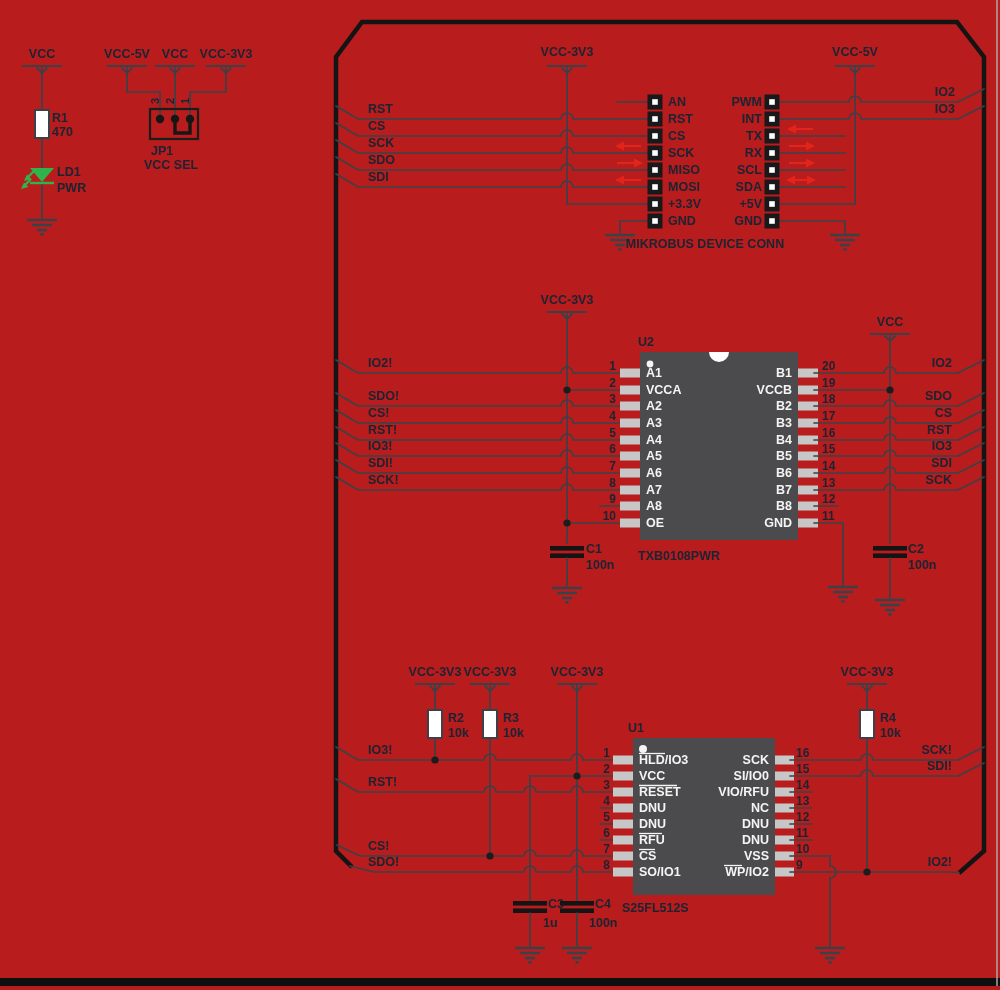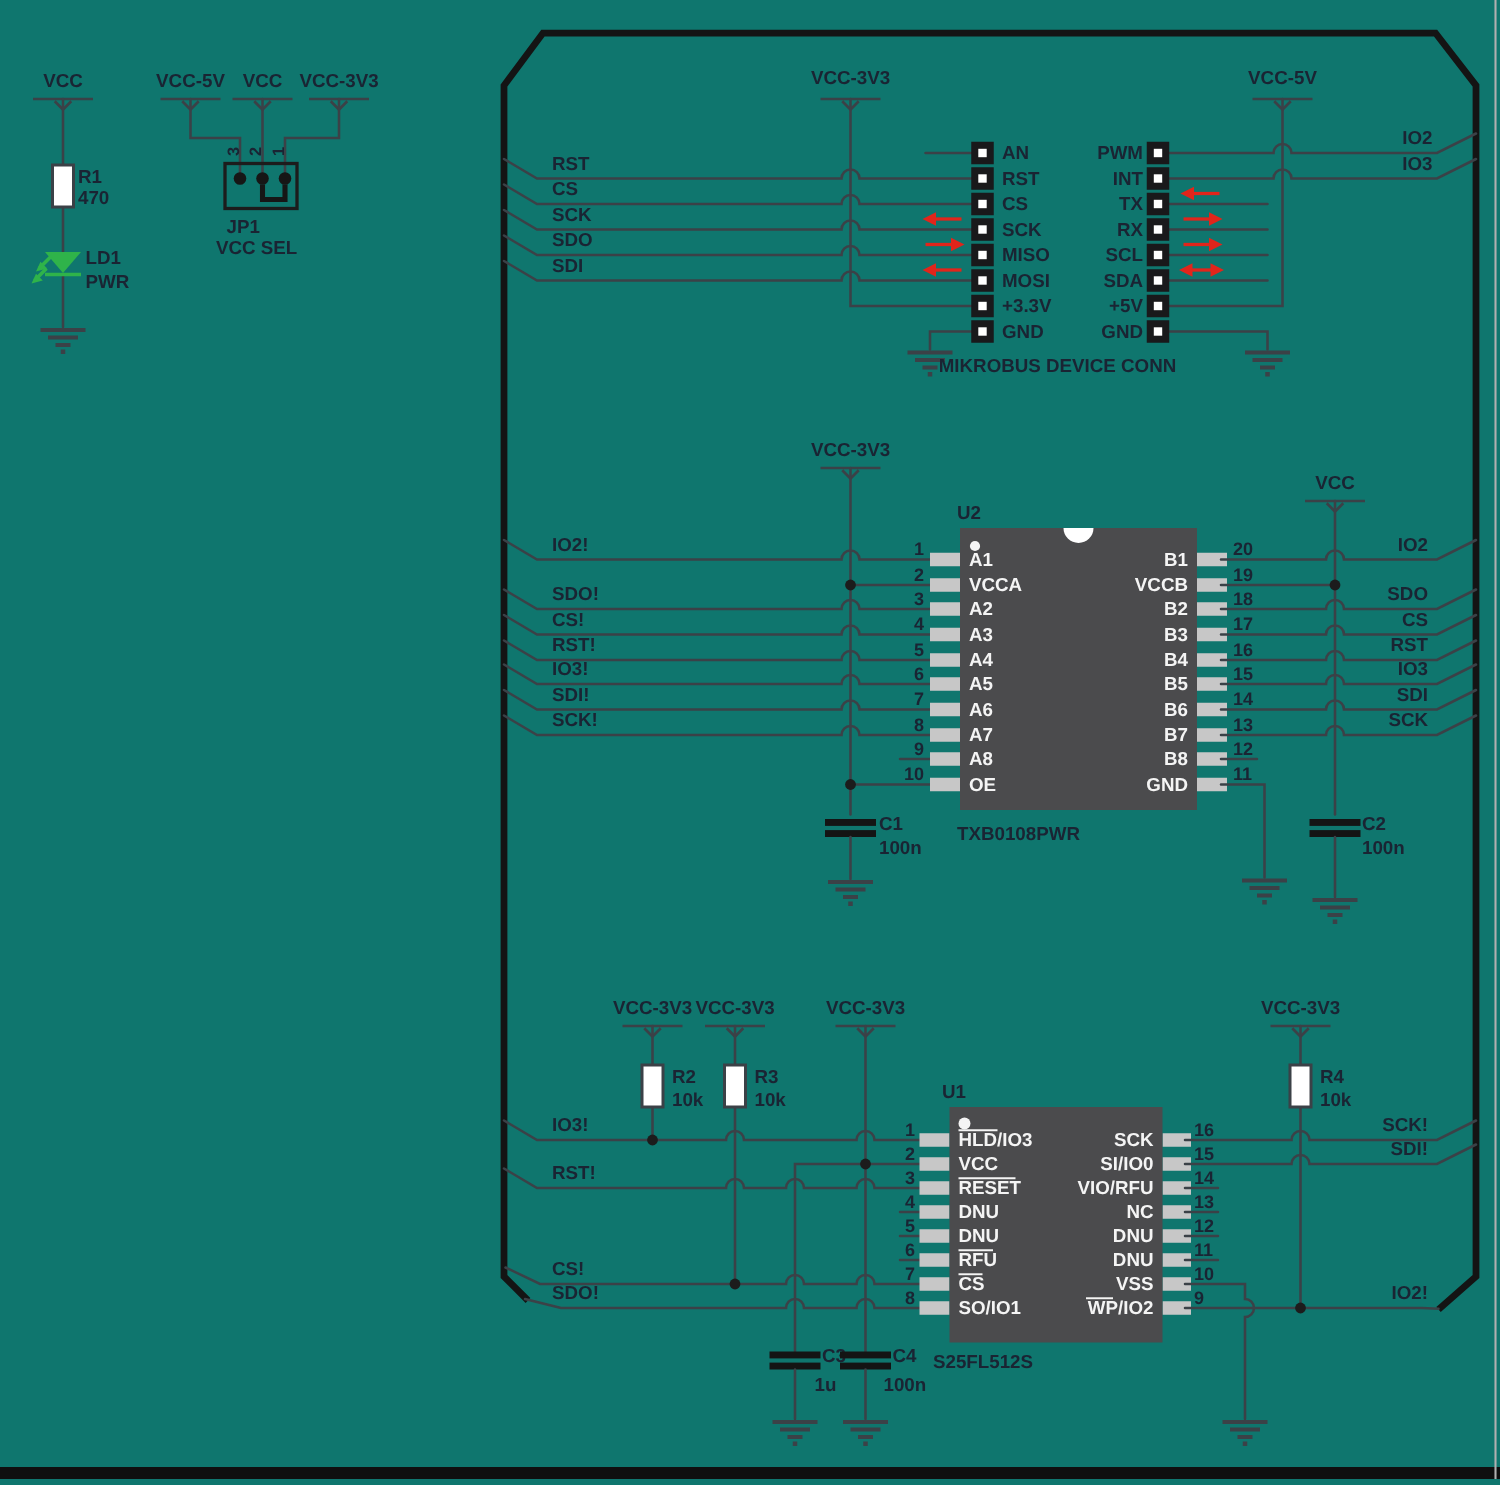--- a/index.html
+++ b/index.html
@@ -1,16 +1,16 @@
 <!DOCTYPE html>
 <html><head>
 <meta charset="utf-8">
 <style>
   html,body{margin:0;padding:0;background:#fff;}
-  .page{position:relative;width:1000px;height:990px;background:#0f766e;overflow:hidden;}
+  .page{position:relative;width:1000px;height:990px;background:#b91c1c;overflow:hidden;}
   svg{position:absolute;left:0;top:0;}
   .w   {stroke:#3b4147;stroke-width:1.7;fill:none;stroke-linecap:round;}
   .bdr {stroke:#141414;stroke-width:4.5;fill:none;stroke-linejoin:miter;}
   .lbl {font:700 12.5px "Liberation Sans",sans-serif;fill:#1a2433;}
   .num {font:700 12px "Liberation Sans",sans-serif;fill:#1a2433;}
   .clbl{font:700 12.5px "Liberation Sans",sans-serif;fill:#f4f4f4;}
   .sm  {font:700 11px "Liberation Sans",sans-serif;fill:#1a2433;}
   .mid {text-anchor:middle;}
   .end {text-anchor:end;}
   .dot {fill:#1c1c1c;}

